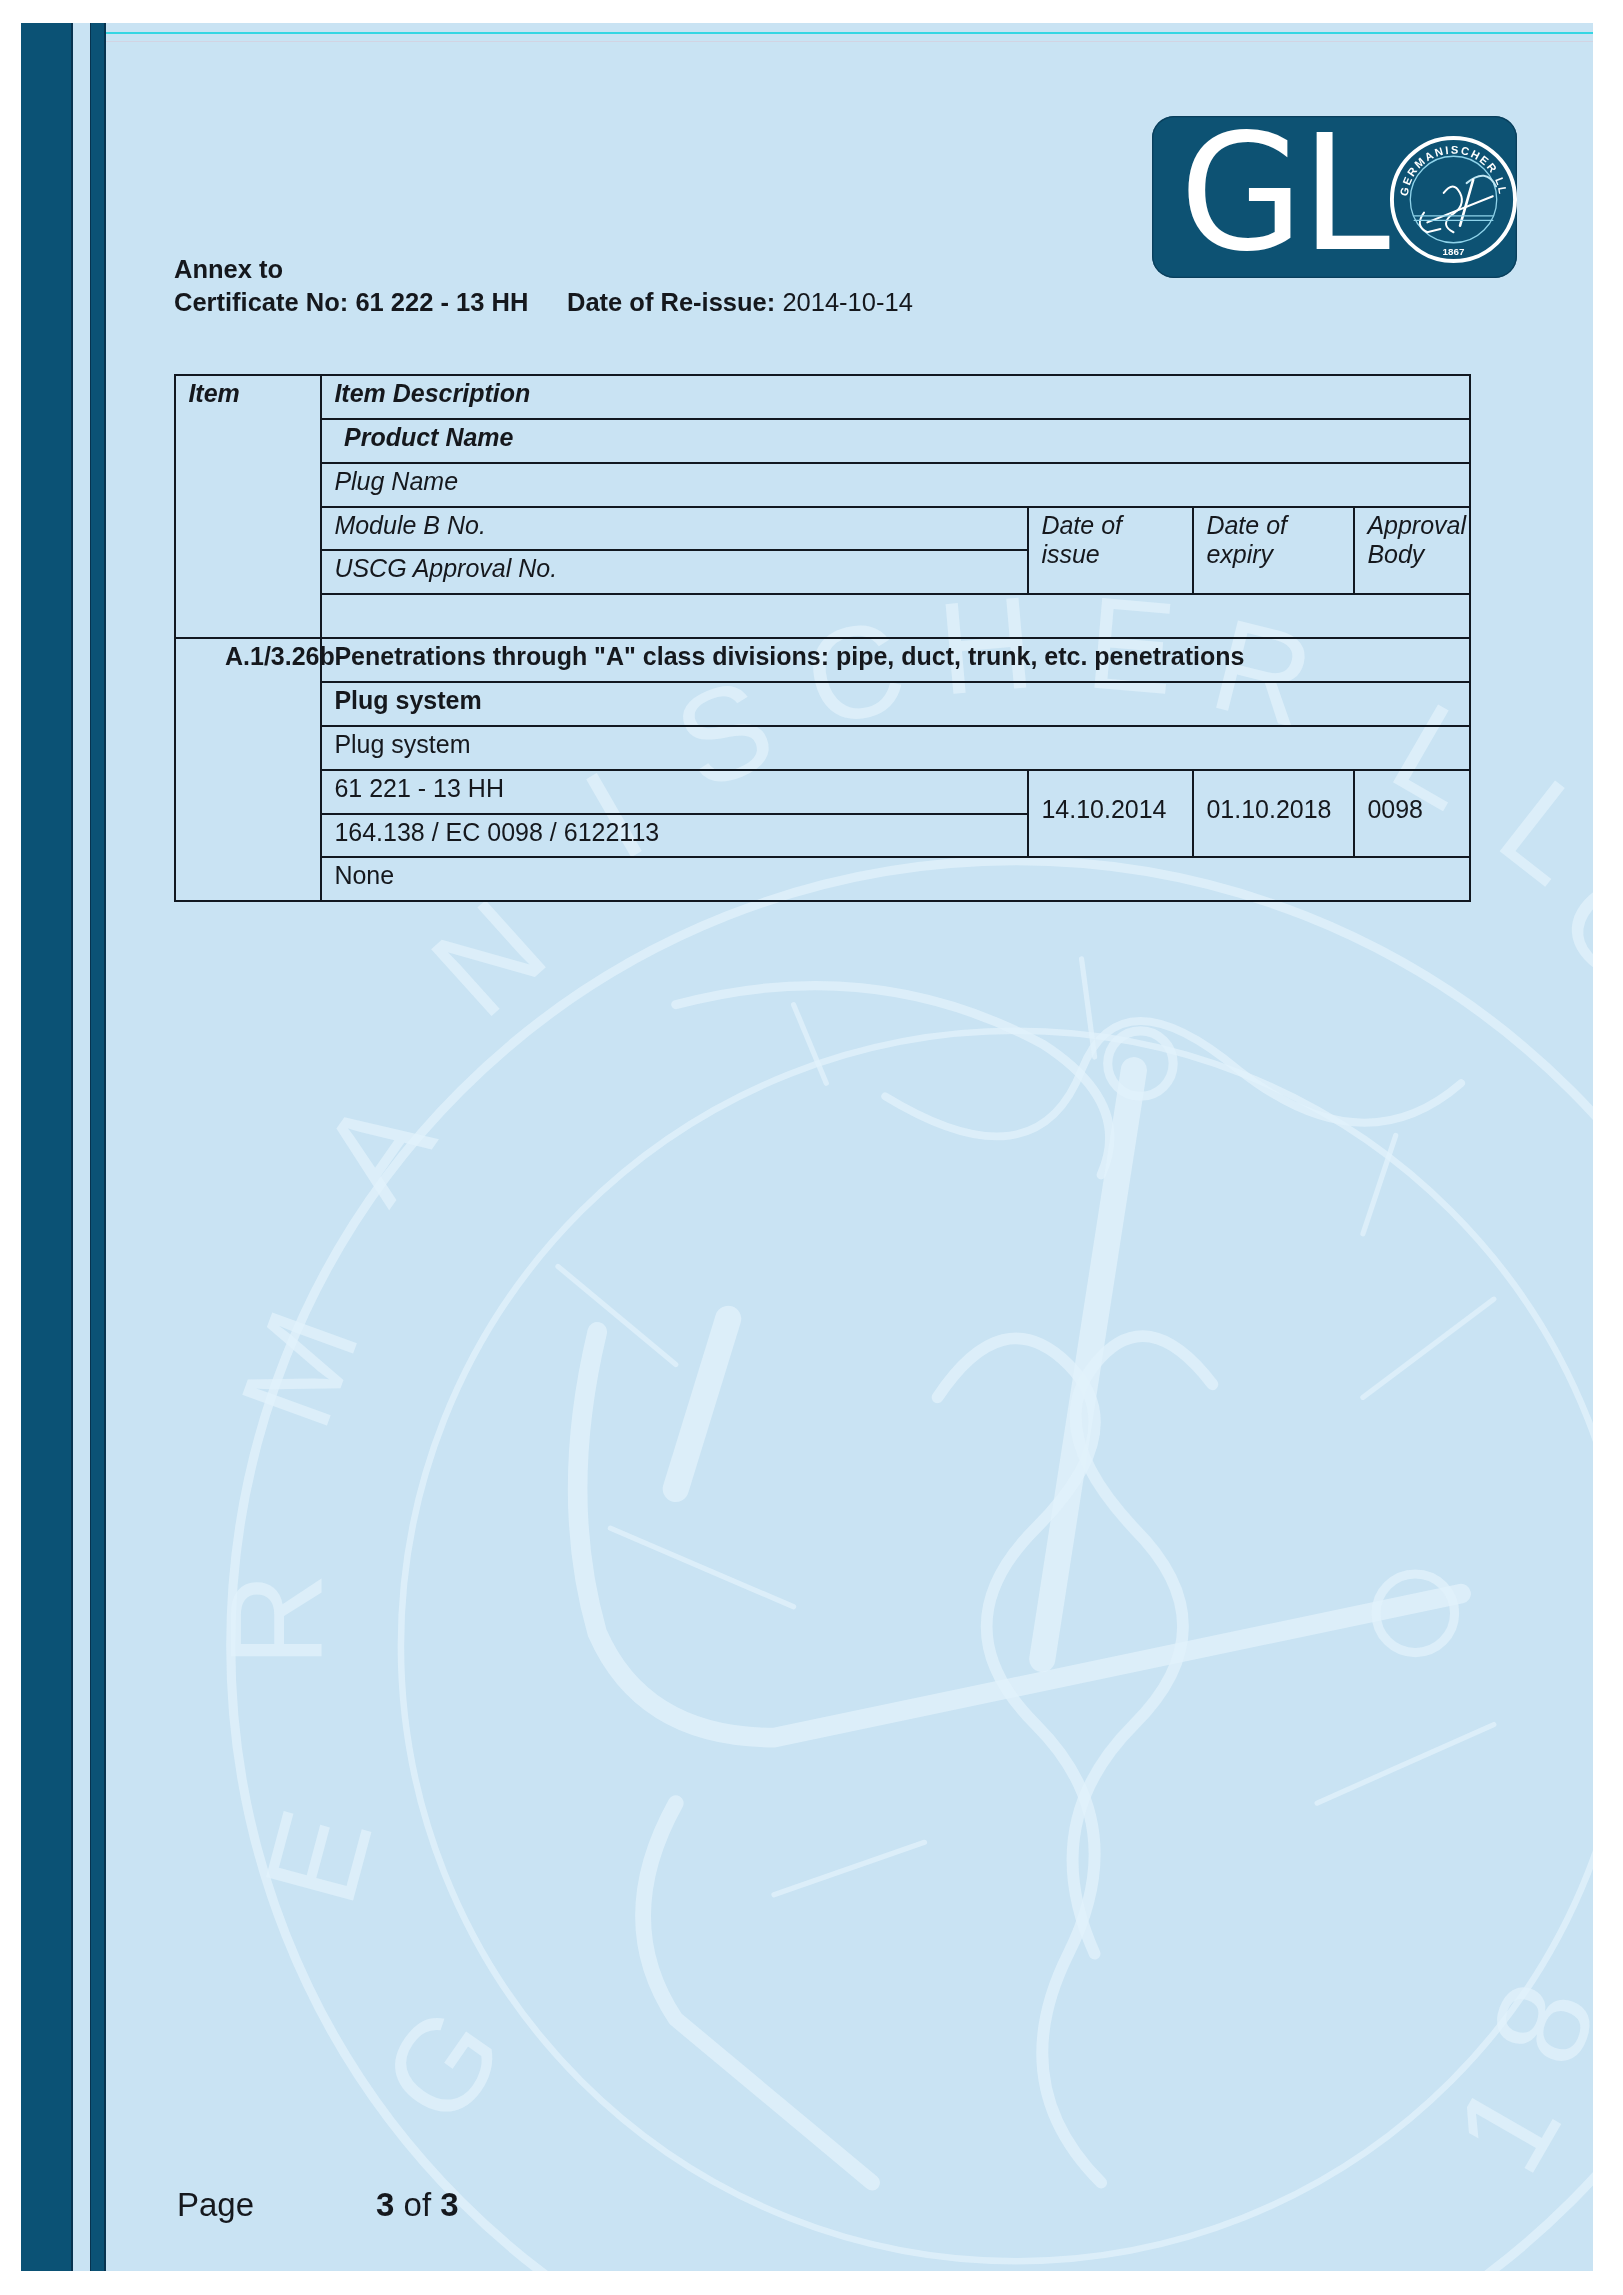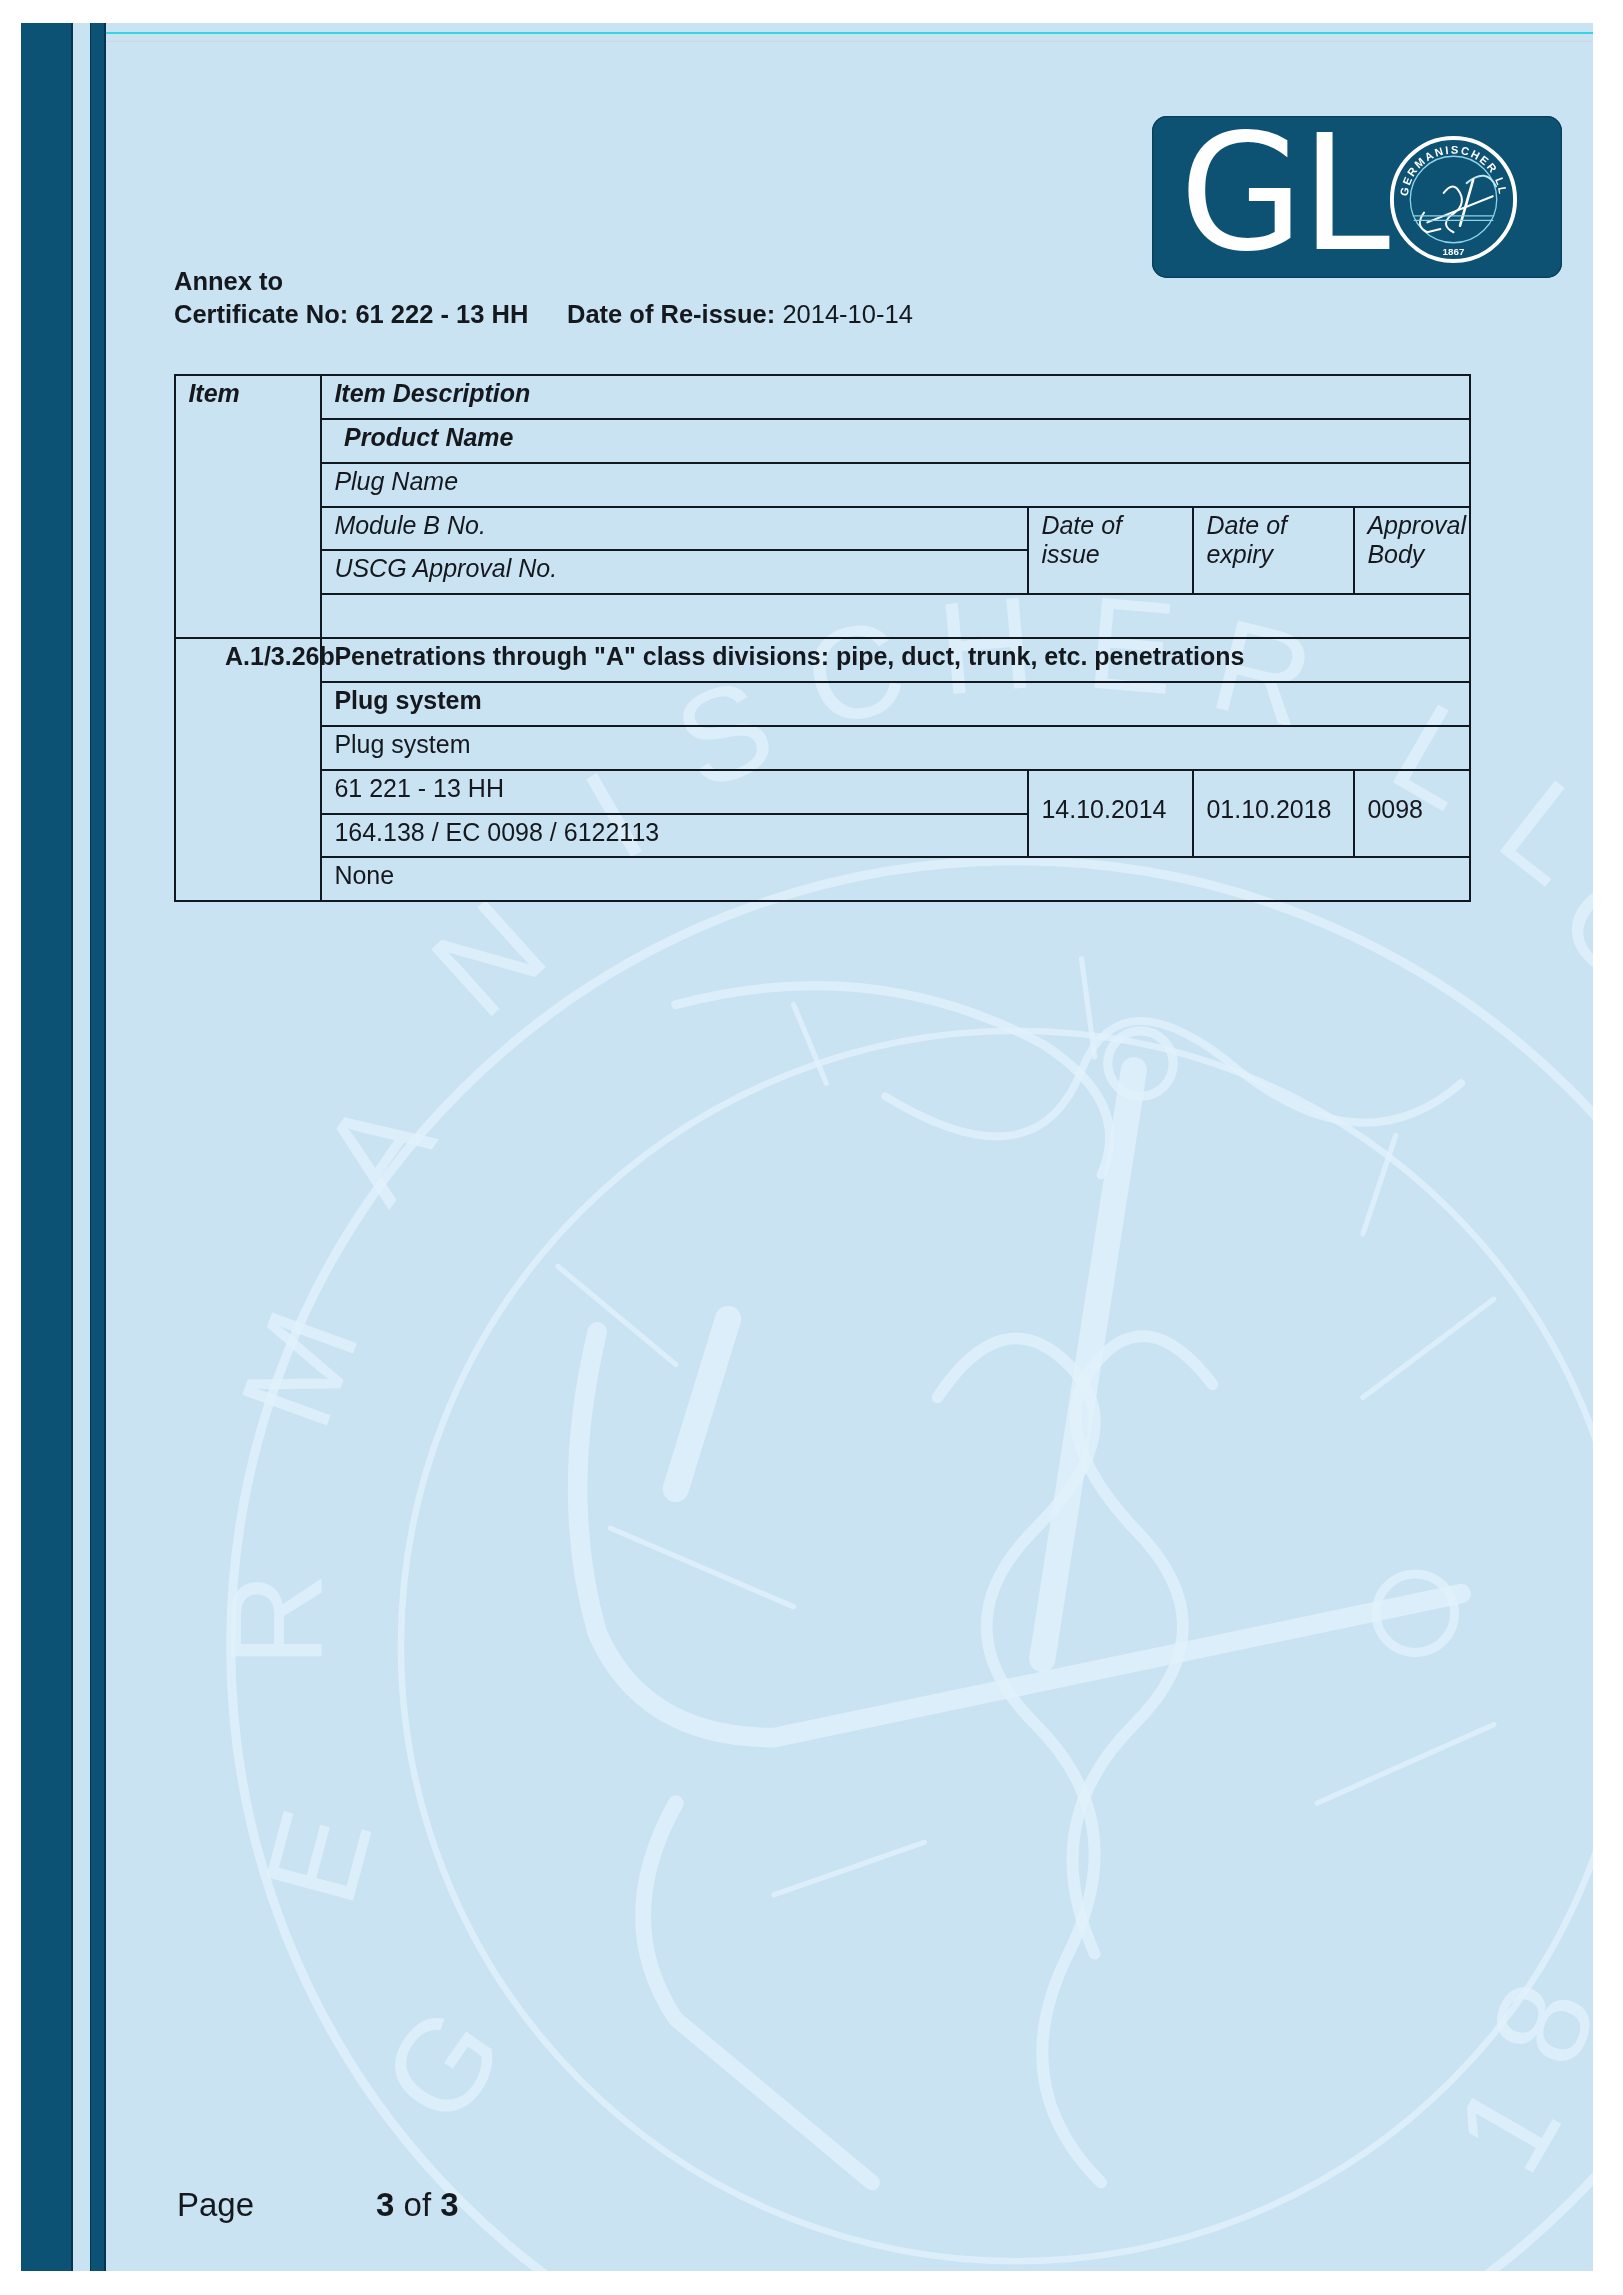--- a/index.html
+++ b/index.html
@@ -14,32 +14,32 @@
     background:#c9e3f3;
     overflow:hidden;
   }
   .top-line { position:absolute; left:85px; right:0; top:8.5px; height:2px; background:#35d6e3; }
   .top-line2 { position:absolute; left:85px; right:0; top:17.7px; height:0.7px; background:#d8c9d8; opacity:.6; }
   .stripe-a { position:absolute; left:0; top:0; width:52px; height:100%; background:#0b5275; border-right:2px solid #07334f; box-sizing:border-box; }
   .stripe-b { position:absolute; left:69px; top:0; width:16.4px; height:100%; background:#0b5275; border-right:2px solid #07334f; border-left:1.3px solid #07334f; box-sizing:border-box; }
   .watermark { position:absolute; left:0; top:0; width:1572px; height:2248px; pointer-events:none; }
 
   .logo {
-    position:absolute; left:1131px; top:93px; width:410px; height:162px;
-    background:#0d5273; border-radius:15px;
+    position:absolute; left:1131px; top:93px; width:365px; height:162px;
+    background:#0d5273; border-radius:22px;
     box-shadow: 0 0 0 1.3px #0a3f5c inset;
   }
   .logo-text {
     position:absolute; left:27.5px; top:-3.9px;
     font-family:"DejaVu Sans", sans-serif; font-weight:normal;
     font-size:160px; line-height:164px; color:#ffffff; letter-spacing:-2.6px;
   }
   .logo-seal { position:absolute; left:236px; top:18.3px; width:131px; height:131px; }
 
-  .hdr { position:absolute; left:153px; font-size:25.5px; line-height:29px;margin-top:12px; }
+  .hdr { position:absolute; left:153px; font-size:25.5px; line-height:29px; }
   .hdr b { font-weight:bold; }
   .hdr-annex { top:232px; font-weight:bold; }
   .hdr-cert { top:265px; }
   .hdr-cert .date-label { position:absolute; left:393px; white-space:nowrap; }
   .hdr-cert .cert { white-space:nowrap; }
 
   .grid { position:absolute; left:153px; top:351px; width:1445px; height:528px; }
   .cell { position:absolute; box-sizing:border-box; font-size:25px; line-height:29px; padding:5.2px 0 0 14.4px; white-space:nowrap; }
   .bi { font-weight:bold; font-style:italic; }
   .it { font-style:italic; }

